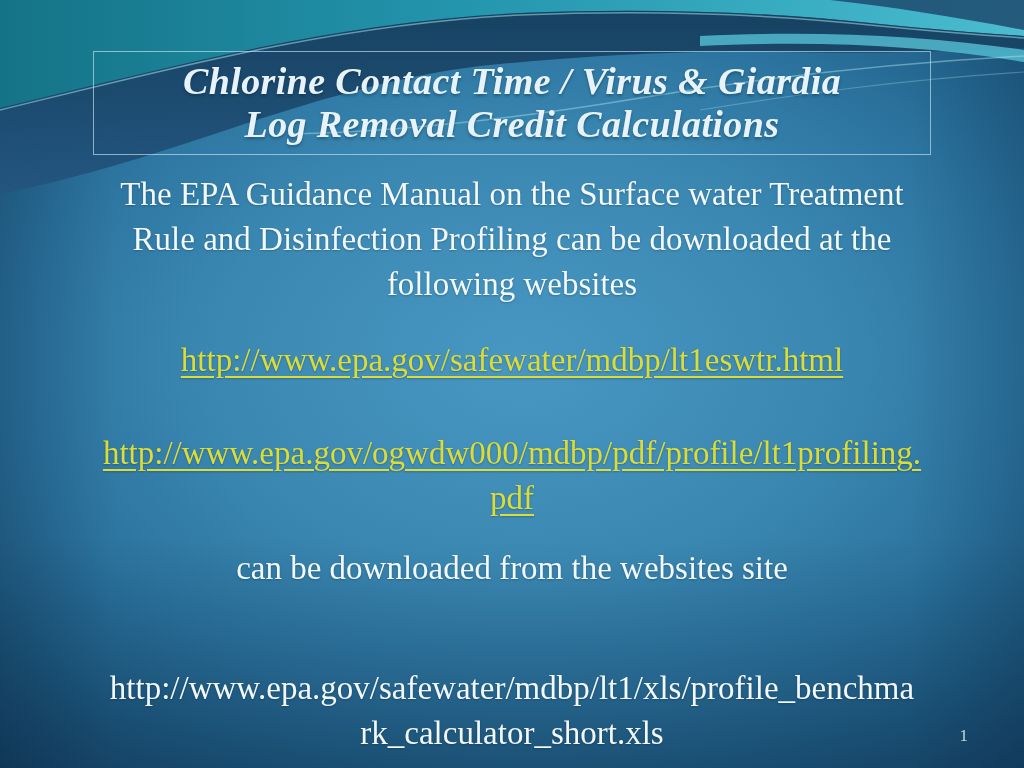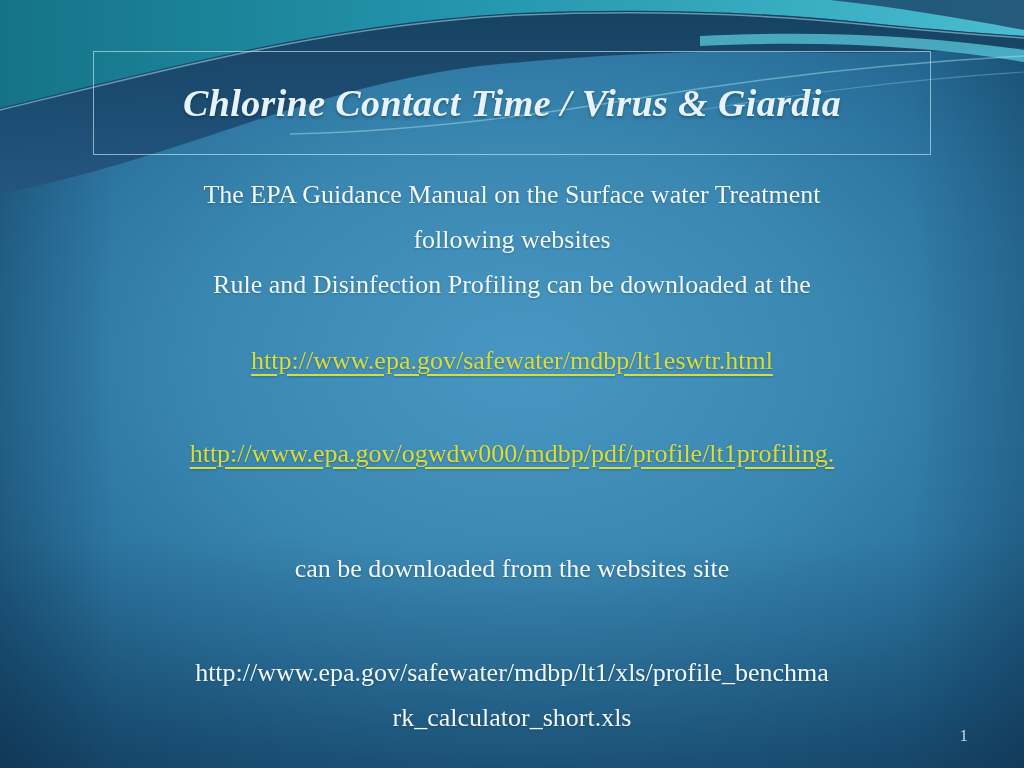--- a/index.html
+++ b/index.html
@@ -22,28 +22,28 @@
     text-align:center;
   }
   .title-line{
     font-size:38px;font-weight:bold;font-style:italic;
     color:#e7f3f9;line-height:43px;letter-spacing:0.4px;
     text-shadow:0 2px 3px rgba(0,25,45,0.35);
     white-space:nowrap;
   }
   .tblock{position:absolute;left:40px;width:944px;text-align:center;}
   .bline{
-    font-size:26px;line-height:45px;color:#f3f8fb;
+    font-size:33px;line-height:45px;color:#f3f8fb;
     white-space:nowrap;text-shadow:0 1px 2px rgba(0,25,45,0.28);
   }
   .para1{top:172px;}
   .link1{top:338px;}
   .link2{top:431px;}
   .para2{top:546px;}
-  .url3{top:650px;}
+  .url3{top:666px;}
   .linkline{
     color:#dcdc34;
     text-decoration:underline;
     text-decoration-thickness:2px;
     text-underline-offset:5px;
     cursor:pointer;
     text-align:center;
   }
   .page-number{
     position:absolute;right:56px;top:726px;
@@ -75,34 +75,36 @@
     <path fill="#1d4a6e" opacity="0.85" d="M830,0 H1024 V30 C960,18 895,7 830,0 Z"></path>
     <path fill="none" stroke="#9fe0ec" stroke-opacity="0.55" stroke-width="1.5" d="M0,110 C180,66 340,24 520,15 C640,10 760,13 880,26 C930,31 980,35 1024,38"></path>
     <path fill="none" stroke="#aee6f0" stroke-opacity="0.45" stroke-width="1.5" d="M1024,56 C880,64 760,78 640,98 C520,118 400,132 290,134"></path>
     <path fill="none" stroke="#aee6f0" stroke-opacity="0.3" stroke-width="1.2" d="M1024,72 C900,80 800,94 700,110"></path>
   </svg>
 
   <div class="content">
 
     <div class="title-box">
       <div class="title-line">Chlorine Contact Time / Virus &amp; Giardia</div>
+      <div class="title-line">Log Removal Credit Calculations</div>
     </div>
 
     <div class="tblock para1">
       <div class="bline">The EPA Guidance Manual on the Surface water Treatment</div>
+      <div class="bline">Rule and Disinfection Profiling can be downloaded at the</div>
       <div class="bline">following websites</div>
-      <div class="bline">Rule and Disinfection Profiling can be downloaded at the</div>
     </div>
 
     <div class="tblock link1">
       <div class="bline linkline">http://www.epa.gov/safewater/mdbp/lt1eswtr.html</div>
     </div>
 
     <div class="tblock link2">
       <div class="bline linkline">http://www.epa.gov/ogwdw000/mdbp/pdf/profile/lt1profiling.</div>
+      <div class="bline linkline">pdf</div>
     </div>
 
     <div class="tblock para2">
       <div class="bline">can be downloaded from the websites site</div>
     </div>
 
     <div class="tblock url3">
       <div class="bline">http://www.epa.gov/safewater/mdbp/lt1/xls/profile_benchma</div>
       <div class="bline">rk_calculator_short.xls</div>
     </div>

